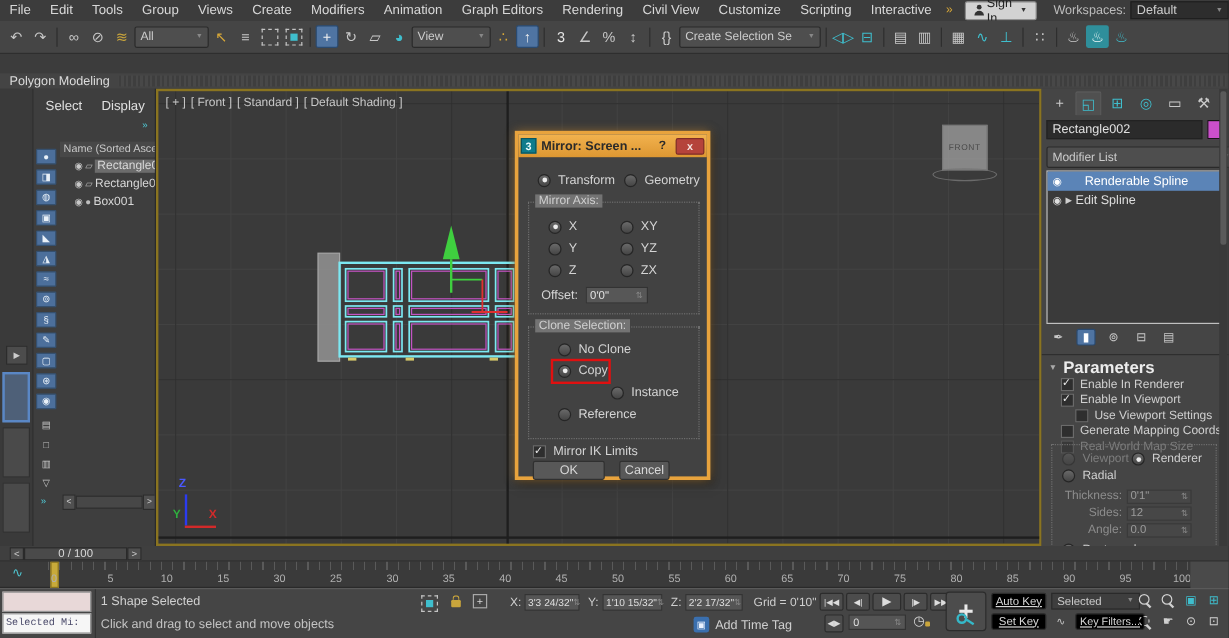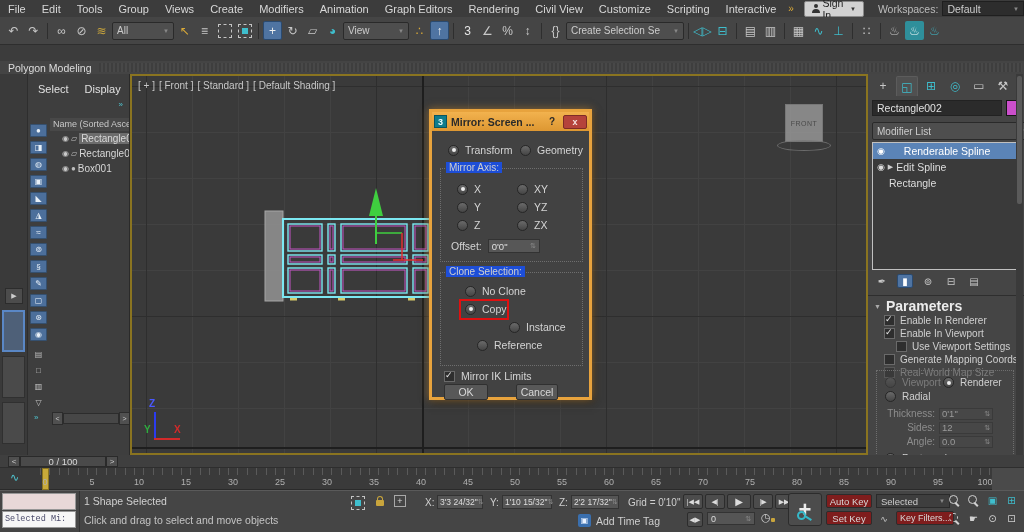--- a/index.html
+++ b/index.html
@@ -109,21 +109,21 @@
   .cp-thumb{left:149px;top:2px;width:5px;height:128px;background:#5a5a5a;border-radius:2px;}
   
   #dialog{left:429px;top:109px;width:163px;height:291px;background:#424242;border:3px solid #e8a33d;box-sizing:border-box;box-shadow:0 0 8px rgba(232,163,61,.55),2px 3px 8px rgba(0,0,0,.5);z-index:50;}
   .dlg-title{height:19px;background:linear-gradient(#f2b24e,#dd9732);display:flex;align-items:center;gap:4px;padding:0 2px;}
   .dlg-logo{width:13px;height:13px;background:#0f7c8c;border:1px solid #0a5560;box-sizing:border-box;color:#eaffff;font-size:9px;font-weight:bold;display:flex;align-items:center;justify-content:center;}
   .dlg-title-text{flex:1;color:#2a2a2a;font-size:10.5px;font-weight:bold;white-space:nowrap;overflow:hidden;}
   .dlg-help{color:#2a2a2a;font-size:10px;font-weight:bold;padding:0 4px;}
   .dlg-close{width:24px;height:14px;background:#b5433b;border:1px solid #7e2c27;box-sizing:border-box;color:#f4e3e0;font-size:9px;font-weight:bold;display:flex;align-items:center;justify-content:center;border-radius:2px;}
   .dlg-row{position:absolute;display:flex;align-items:center;gap:6px;font-size:10.5px;color:#d4d4d4;}
   .fs{position:absolute;border:1px dotted #6e6e6e;}
-  .fs .lg{position:absolute;top:-7px;left:5px;background:#1d4ed8;padding:0 3px;font-size:10px;color:#cfcfcf;}
+  .fs .lg{position:absolute;top:-7px;left:5px;background:#737373;padding:0 3px;font-size:10px;color:#cfcfcf;}
   .off-field{width:52px;height:14px;background:#575757;border:1px solid #333;box-sizing:border-box;color:#e0e0e0;font-size:9.5px;display:flex;align-items:center;justify-content:space-between;padding:0 3px;}
   .redbox{position:absolute;border:2px solid #e01010;}
   .dlg-btn{position:absolute;height:16px;background:#585858;border:1px solid #303030;box-sizing:border-box;border-radius:2px;color:#d8d8d8;font-size:10.5px;display:flex;align-items:center;justify-content:center;}
   
   #timeslider{left:0;top:455px;width:1024px;height:13px;background:#3f3f3f;border-bottom:1px solid #2e2e2e;box-sizing:border-box;}
   .ts-btn{width:12px;height:11px;background:#4f4f4f;border:1px solid #2a2a2a;box-sizing:border-box;color:#ccc;font-size:8px;display:flex;align-items:center;justify-content:center;}
   .ts-field{width:86px;height:11px;background:#4a4a4a;border:1px solid #2a2a2a;box-sizing:border-box;color:#d8d8d8;font-size:9.5px;display:flex;align-items:center;justify-content:center;}
   #trackbar{left:0;top:468px;width:1024px;height:22px;background:#3a3a3a;border-bottom:1px solid #2a2a2a;box-sizing:border-box;}
   .tb-icon{left:10px;top:3px;color:#4fc4cf;font-size:11px;}
   #ruler{left:40px;top:0;width:952px;height:22px;overflow:hidden;}
@@ -145,21 +145,21 @@
   .coord-field{top:4px;width:46px;height:14px;background:#555;border:1px solid #333;box-sizing:border-box;color:#dedede;font-size:8.5px;display:flex;align-items:center;justify-content:space-between;padding:0 2px;white-space:nowrap;}
   .att-cube{left:578px;top:23px;width:13px;height:13px;background:#3a6fae;border-radius:2px;color:#eaf2ff;font-size:8px;display:flex;align-items:center;justify-content:center;}
   .att-lab{left:596px;top:24px;font-size:10.5px;color:#cfcfcf;}
   .pb-btn{height:15px;background:#4c4c4c;border:1px solid #2c2c2c;box-sizing:border-box;border-radius:2px;color:#dcdcdc;font-size:7px;display:flex;align-items:center;justify-content:center;flex:none;}
   .frame-field{left:707px;top:21px;width:48px;height:13px;background:#555;border:1px solid #333;box-sizing:border-box;color:#dedede;font-size:9px;display:flex;align-items:center;justify-content:space-between;padding:0 3px;}
   .clockico{left:761px;top:20px;font-size:11px;color:#d0d0d0;}
   .clockdot{left:771px;top:27px;width:4px;height:4px;background:#c9a53c;border-radius:1px;}
   .bigkey{left:788px;top:2px;width:34px;height:33px;background:#4c4c4c;border:1px solid #2c2c2c;box-sizing:border-box;border-radius:3px;color:#eaeaea;font-size:22px;font-weight:bold;display:flex;align-items:center;justify-content:center;position:absolute;}
   .keyglyph{position:absolute;left:8px;bottom:5px;width:5px;height:5px;border:2px solid #35b8c8;border-radius:50%;}
   .keyglyph::after{content:"";position:absolute;width:8px;height:2px;background:#35b8c8;left:5px;top:4px;transform:rotate(32deg);}
-  .sb-btn{position:absolute;height:14px;background:#7f1d1d;border:1px solid #2c2c2c;box-sizing:border-box;border-radius:2px;color:#d8d8d8;font-size:9.5px;display:flex;align-items:center;justify-content:center;}
+  .sb-btn{position:absolute;height:14px;background:#000000;border:1px solid #2c2c2c;box-sizing:border-box;border-radius:2px;color:#d8d8d8;font-size:9.5px;display:flex;align-items:center;justify-content:center;text-decoration:underline;}
   .sb-dd{position:absolute;height:14px;background:#3e3e3e;border:1px solid #2a2a2a;box-sizing:border-box;color:#ccc;font-size:9.5px;display:flex;align-items:center;justify-content:space-between;padding:0 4px;}
   .tangentico{left:876px;top:21px;width:16px;height:13px;color:#c8c8c8;font-size:9px;display:flex;align-items:center;justify-content:center;}
   .nav{width:17px;height:15px;display:flex;align-items:center;justify-content:center;font-size:10px;color:#d0d0d0;position:absolute;}
   .mag{width:11px;height:11px;position:relative;}
   .mag::before{content:"";position:absolute;left:0;top:0;width:7px;height:7px;border:1.5px solid #d0d0d0;border-radius:50%;}
   .mag.dash::before{border-style:dashed;}
   .mag::after{content:"";position:absolute;left:7px;top:7px;width:5px;height:1.5px;background:#d0d0d0;transform:rotate(45deg);transform-origin:0 0;}
 </style>
 </head>
 <body>
@@ -390,23 +390,20 @@
     <div class="cp-stack abs" id="cp-stack">
         <div class="st-row sel">
           <span class="st-eye">◉</span>
           <span style="margin-left: 16px;">Renderable Spline</span>
         </div>
         <div class="st-row">
           <span class="st-eye">◉</span>
           <span class="st-exp">▶</span>
           <span>Edit Spline</span>
         </div>
-        <div class="st-row">
-          <span style="margin-left: 12px;">Rectangle</span>
-        </div>
       </div>
     <div class="cp-sttools abs" id="cp-sttools">
         <div class="stt">✒</div>
         <div class="stt active">▮</div>
         <div class="stt">⊚</div>
         <div class="stt">⊟</div>
         <div class="stt">▤</div>
       </div>
     <div class="cp-div abs" style="top:221px;"></div>
     <div class="cp-params abs" style="top:224px;">
@@ -651,27 +648,27 @@
           </div>
           <div class="dlg-row" style="left: 24px; top: 30px;">
             <span class="rb sel"></span>
             <span>Copy</span>
           </div>
           <div class="redbox" style="left: 18px; top: 26px; width: 46px; height: 17px;"></div>
           <div class="dlg-row" style="left: 24px; top: 48px; padding-left: 44px;">
             <span class="rb"></span>
             <span>Instance</span>
           </div>
-          <div class="dlg-row" style="left: 36px; top: 66px;">
+          <div class="dlg-row" style="left: 24px; top: 66px;">
             <span class="rb"></span>
             <span>Reference</span>
           </div>
         </div>
     </div>
     <div class="dlg-row" style="left:12px;top:258px;">
       <span class="cb on"></span>
       <span>Mirror IK Limits</span>
     </div>
-    <div class="dlg-btn" style="left:12px;top:272px;width:44px;">OK</div>
+    <div class="dlg-btn" style="left:12px;top:272px;width:60px;">OK</div>
     <div class="dlg-btn" style="left:84px;top:272px;width:42px;">Cancel</div>
   </div>
 
 </div>
 
 </body></html>

